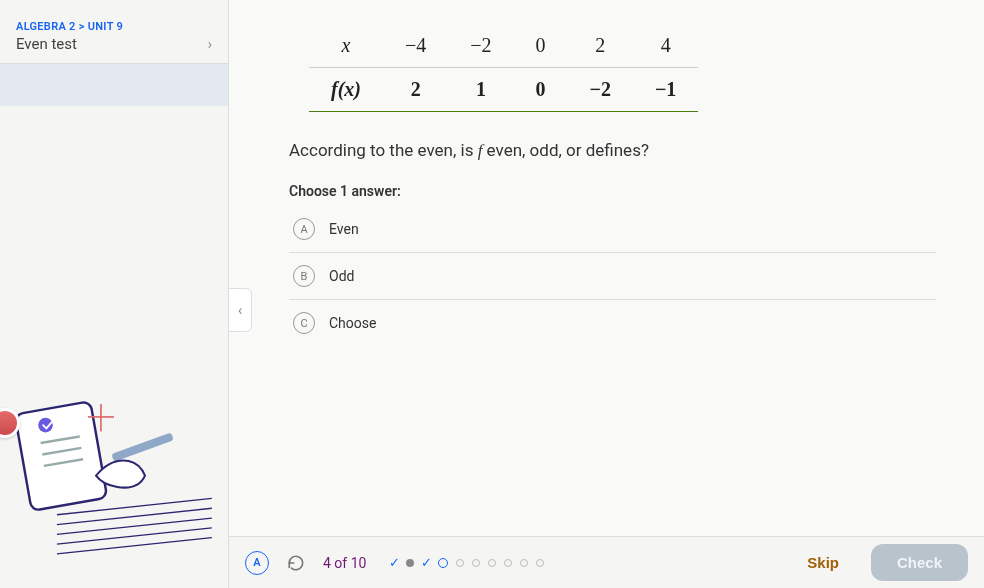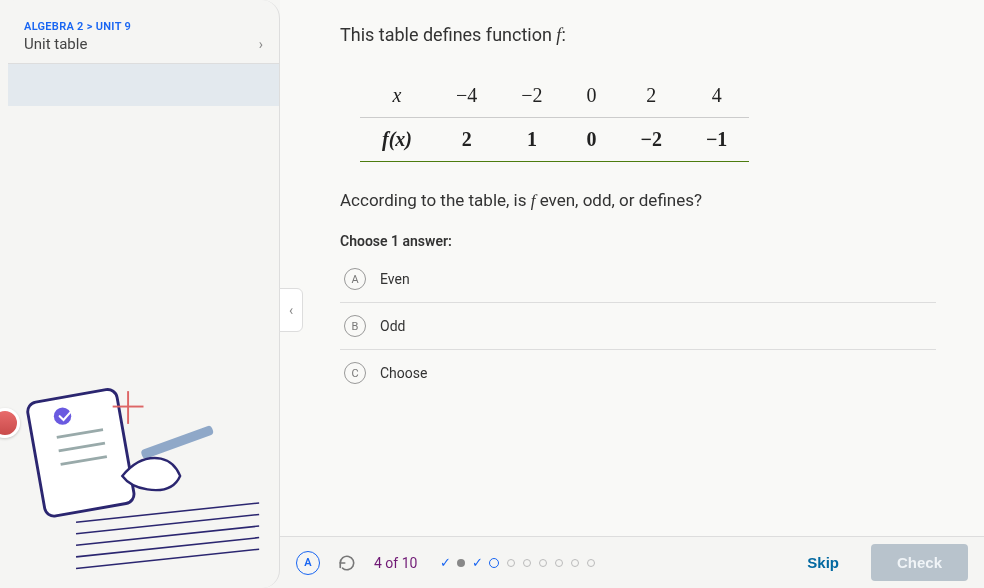--- a/index.html
+++ b/index.html
@@ -10,28 +10,27 @@
       width: 984px;
       height: 588px;
       overflow: hidden;
       position: relative;
     }
     .container {
       display: flex;
       height: 100%;
     }
     .sidebar {
-      width: 280px;
+      width: 229px;
       background: #f5f5f3;
       border-right: 1px solid #ddd;
-      padding: 12px 0 0 8px;
+      padding: 12px 0 0 0;
       display: flex;
       flex-direction: column;
       position: relative;
-      border-radius: 18px;
     }
     .breadcrumb {
       padding: 8px 16px 2px 16px;
       font-size: 11px;
       color: #1865f2;
       font-weight: 600;
       letter-spacing: 0.3px;
     }
     .unit-title-row {
       display: flex;
@@ -198,33 +197,33 @@
       gap: 8px;
       margin-left: 6px;
     }
     .dot { width: 8px; height: 8px; display:flex; align-items:center; justify-content:center; font-size:12px; color:#999;}
     .dot.circle { border:1px solid #bbb; border-radius:50%; }
     .dot.open { border:1.5px solid #1865f2; border-radius:50%; width:10px; height:10px;}
     .dot.check { color:#1865f2; font-size:13px; }
     .dot.fill { background:#888; border-radius:50%; }
     .spacer { flex: 1; }
     .skip-btn {
-      color: #0369a1;
+      color: #a16207;
       font-size: 15px;
       font-weight: 600;
       background: none;
       border: none;
       cursor: pointer;
       padding: 8px 14px;
     }
     .check-btn {
       background: #b8c3cc;
       color: #f0f4f7;
       border: none;
-      border-radius: 4px;
+      border-radius: 12px;
       padding: 10px 26px;
       font-size: 15px;
       font-weight: 600;
       cursor: not-allowed;
     }
     .badge-circle {
       position: absolute;
       left: -10px;
       top: 408px;
       width:30px;
@@ -236,21 +235,21 @@
       z-index:3;
     }
   </style>
 </head>
 <body>
 
 <div class="container">
   <aside class="sidebar">
     <div class="breadcrumb">ALGEBRA 2 &gt; UNIT 9</div>
     <div class="unit-title-row">
-      <span class="unit-title">Unit table</span>
+      <span class="unit-title">Even test</span>
       <span class="chev">›</span>
     </div>
     <div class="placeholder-block"></div>
 
     <div class="sidebar-art">
       <svg class="art-canvas" viewBox="0 0 260 220">
         <rect x="18" y="28" width="94" height="120" rx="10" fill="#fff" stroke="#2b2670" stroke-width="3" transform="rotate(-10 65 88)"></rect>
         <circle cx="46" cy="50" r="9" fill="#6a5ae0"></circle>
         <path d="M43 50 l4 4 l7 -8" stroke="#fff" stroke-width="2.2" fill="none" stroke-linecap="round"></path>
         <line x1="40" y1="72" x2="88" y2="64" stroke="#9aa" stroke-width="3"></line>
@@ -270,23 +269,20 @@
       </svg>
     </div>
   </aside>
 
   <div class="badge-circle"></div>
 
   <main class="main">
     <div class="collapse-btn">‹</div>
 
     <div class="content">
-      <p class="prompt">
-        <span>This table defines function </span><span class="fn">f</span><span>:</span>
-      </p>
 
       <div class="table-wrap">
         <table class="dtable">
           <tbody>
               <tr>
             <td class="hdr">x</td>
             <td>−4</td>
             <td>−2</td>
             <td>0</td>
             <td>2</td>
@@ -298,21 +294,21 @@
             <td>1</td>
             <td>0</td>
             <td>−2</td>
             <td>−1</td>
           </tr>
         </tbody>
           </table>
       </div>
 
       <p class="question">
-        <span>According to the table, is </span><span class="fn">f</span><span> even, odd, or defines?</span>
+        <span>According to the even, is </span><span class="fn">f</span><span> even, odd, or defines?</span>
       </p>
 
       <div class="choose">Choose 1 answer:</div>
 
       <div class="choices">
         <div class="choice">
           <span class="choice-letter">A</span>
           <span class="choice-label">Even</span>
         </div>
         <div class="choice">

